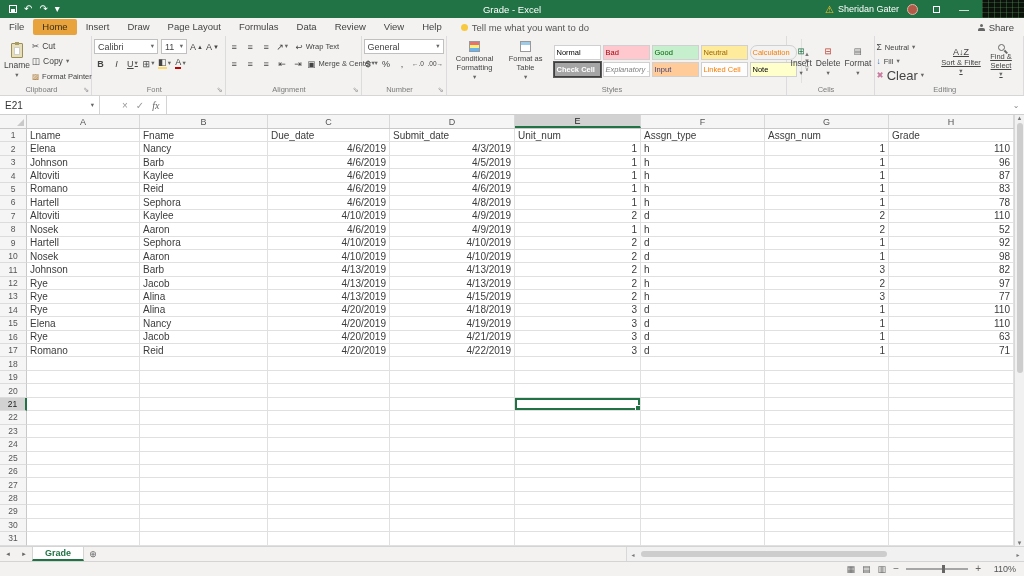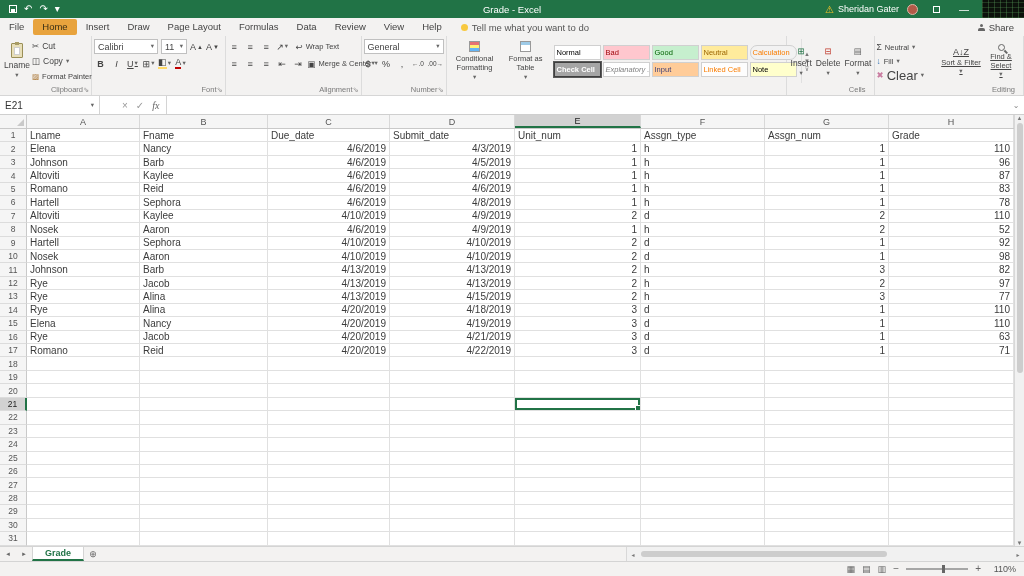--- a/index.html
+++ b/index.html
@@ -30,21 +30,21 @@
   .tellme { display:flex; align-items:center; gap:4px; margin-left:10px; color:#555; }
   .bulb { width:7px; height:7px; border-radius:50%; background:#f8c93f; display:inline-block; }
   .share { margin-left:auto; display:flex; align-items:center; gap:4px; padding-right:10px; color:#444; }
   .person { width:7px; height:7px; position:relative; display:inline-block; }
   .person::before { content:""; position:absolute; top:0; left:2px; width:3px; height:3px; border-radius:50%; background:#666; }
   .person::after { content:""; position:absolute; bottom:0; left:0; width:7px; height:3px; border-radius:2px 2px 0 0; background:#666; }
 
   
   .ribbon { height:60px; background:#f3f2f1; display:flex; border-bottom:1px solid #d6d6d6; font-size:8.5px; color:#444; }
   .rgroup { position:relative; border-right:1px solid #dcdcdc; padding:3px 2px 12px; display:flex; }
-  .glabel { position:absolute; bottom:1px; left:0; right:8px; text-align:right; font-size:7.5px; color:#7a7a7a; }
+  .glabel { position:absolute; bottom:1px; left:0; right:8px; text-align:center; font-size:7.5px; color:#7a7a7a; }
   .launcher { position:absolute; right:2px; bottom:1px; font-size:7px; color:#8a8a8a; }
   .caret { font-size:6.5px; color:#666; line-height:1; }
   .bigbtn { display:flex; flex-direction:column; align-items:center; justify-content:center; text-align:center; gap:2px; padding:1px 2px; }
   .smallrow { display:flex; align-items:center; gap:3px; height:15px; white-space:nowrap; }
 
   .g-clipboard { width:92px; }
   .ic-clip { width:12px; height:15px; border:1px solid #9a8f57; background:#e8dfb9; border-radius:1px; position:relative; }
   .ic-clip::before { content:""; position:absolute; top:-2px; left:3px; right:3px; height:3px; background:#a99d66; }
   .ic-clip::after { content:""; position:absolute; top:3px; left:2px; right:2px; bottom:2px; background:#fff; border:1px solid #cfcfcf; }
 
@@ -331,20 +331,21 @@
           <div class="style-chip" style="background: rgb(255, 204, 153); color: rgb(63, 63, 118);">Input</div>
           <div class="style-chip" style="background: rgb(253, 253, 253); color: rgb(250, 125, 0);">Linked Cell</div>
           <div class="style-chip" style="background: rgb(255, 255, 204); color: rgb(0, 0, 0);">Note</div>
         </div>
       <div class="galscroll">
         <span>▲</span>
         <span>▼</span>
         <span>⊽</span>
       </div>
     </div>
+    <div class="glabel">Styles</div>
   </div>
 
   <div class="rgroup g-cells">
     <div class="bigbtn">
       <span style="color:#217346">⊞</span>
       <span>Insert</span>
       <span class="caret">▾</span>
     </div>
     <div class="bigbtn">
       <span style="color:#c0392b">⊟</span>

